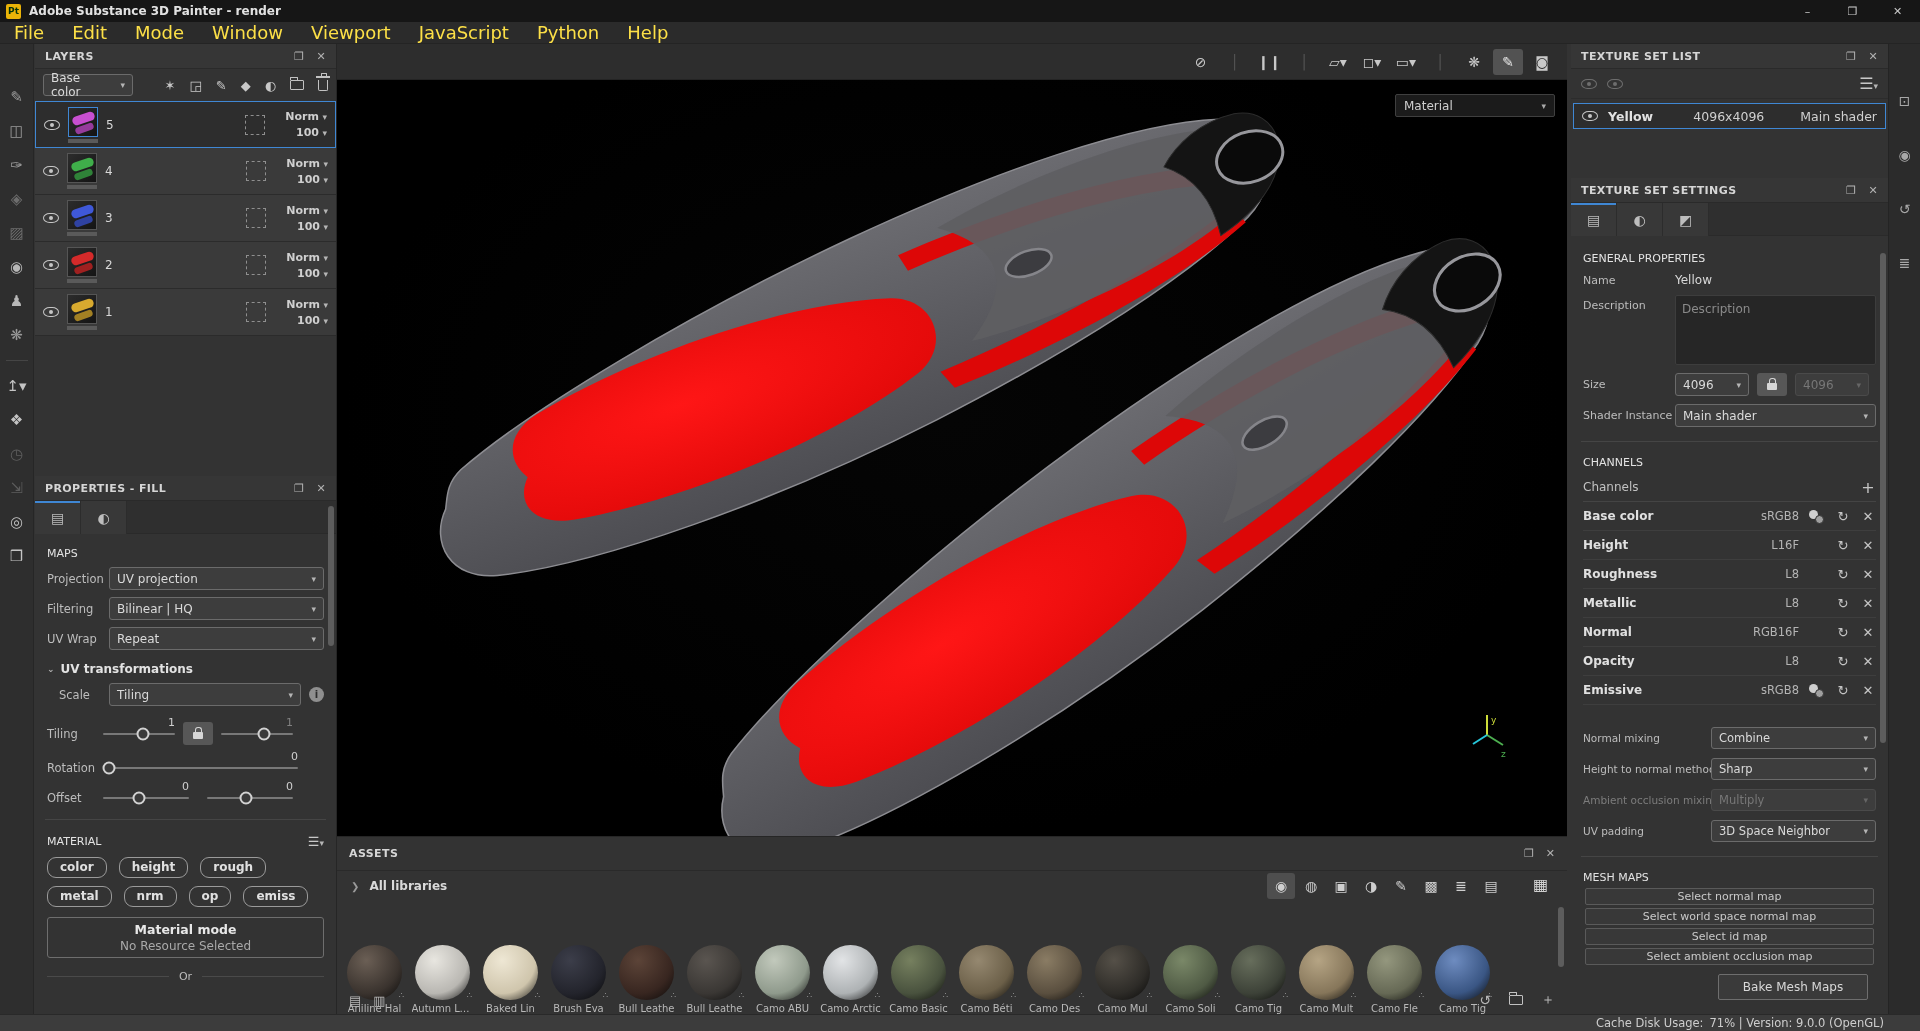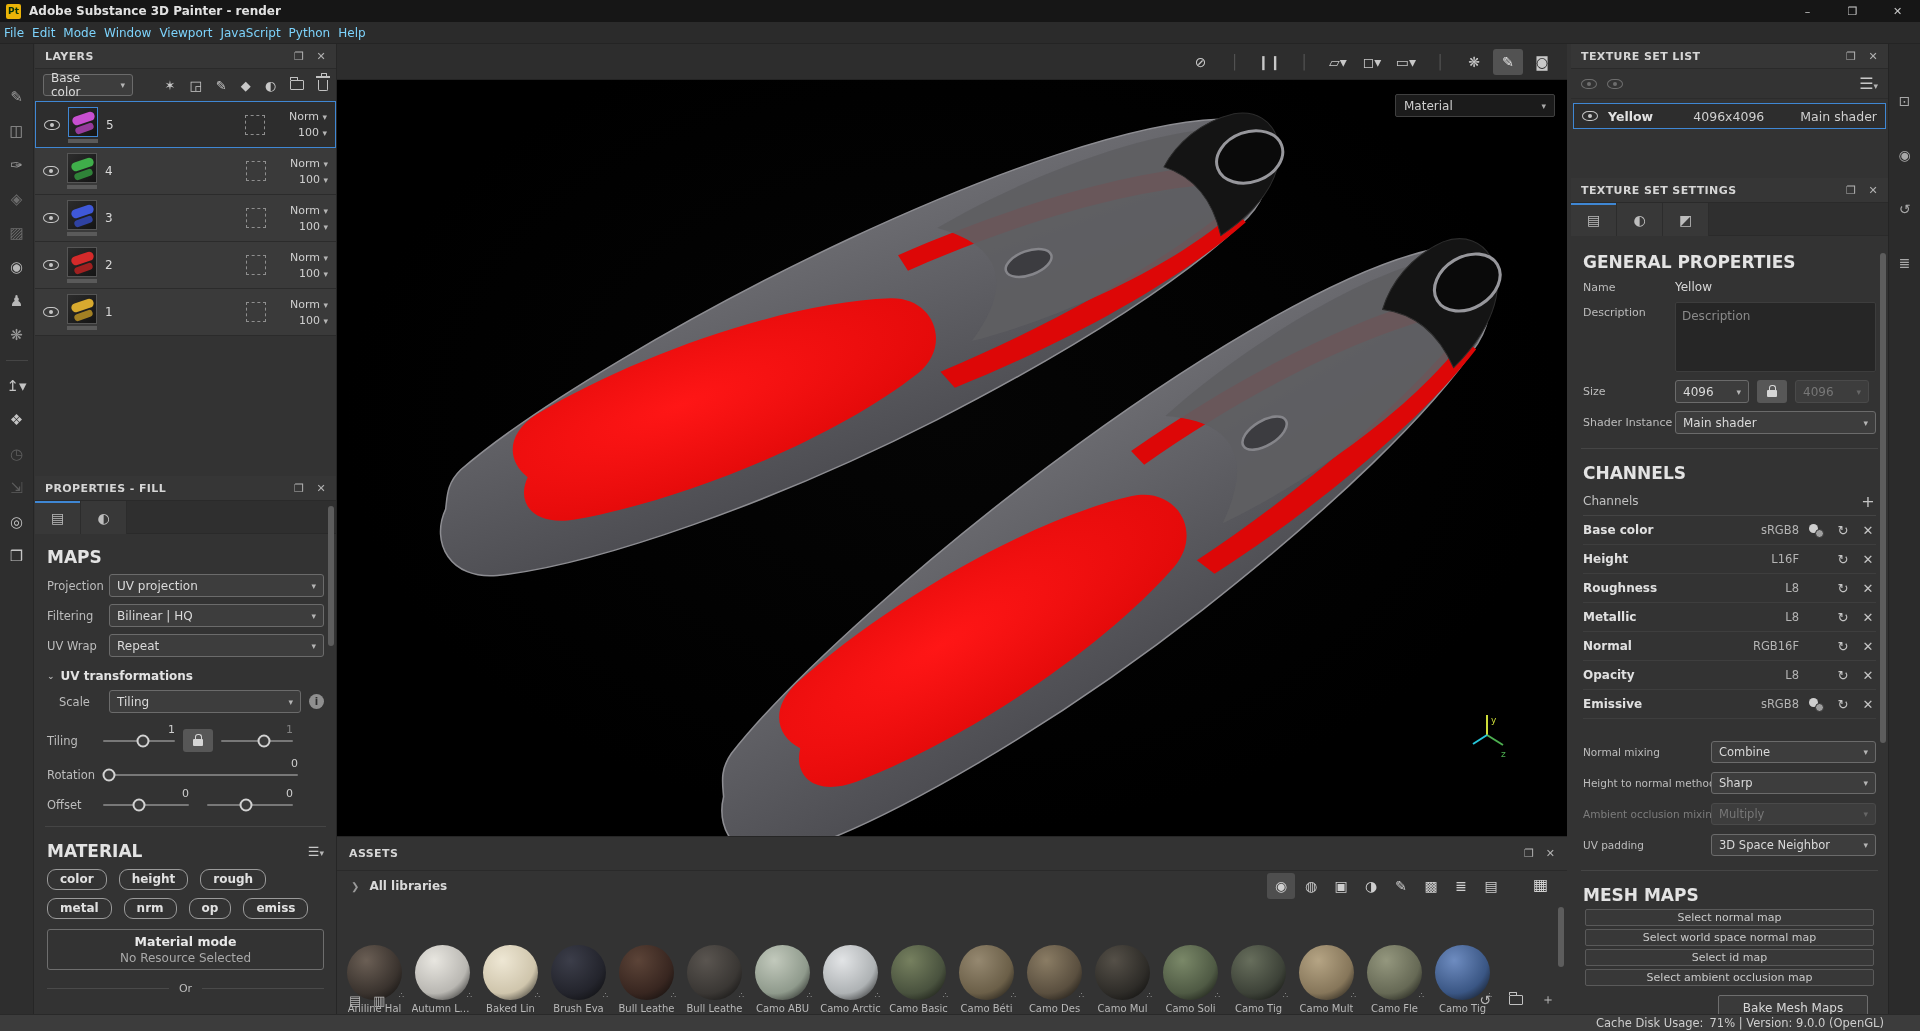--- a/index.html
+++ b/index.html
@@ -6,21 +6,21 @@
   *{box-sizing:border-box;font-family:"DejaVu Sans",sans-serif;}
   .app{position:relative;width:1920px;height:1031px;background:#333;overflow:hidden;color:#ccc;-webkit-user-select:none;}
 
   
   .titlebar{position:absolute;left:0;top:0;width:1920px;height:22px;background:#161616;display:flex;align-items:center;}
   .ptlogo{width:15px;height:15px;margin:0 8px 0 6px;background:#eab308;color:#04310a;font-size:9px;font-weight:bold;display:flex;align-items:center;justify-content:center;border-radius:2px;}
   .apptitle{font-size:12px;color:#e2e2e2;font-weight:bold;}
   .winbtns{margin-left:auto;display:flex;}
   .winbtn{width:45px;height:22px;display:flex;align-items:center;justify-content:center;color:#c9c9c9;font-size:11px;}
   .menubar{position:absolute;left:0;top:22px;width:1920px;height:22px;background:#2b2b2b;display:flex;align-items:center;border-bottom:1px solid #242424;}
-  .menuitem{padding:0 4px;font-size:12px;color:#7dd3fc;height:22px;display:flex;align-items:center;}
+  .menuitem{padding:0 14px;font-size:18px;color:#fde047;height:22px;display:flex;align-items:center;}
 
   
   .leftrail{position:absolute;left:0;top:44px;width:34px;height:970px;background:#2e2e2e;border-right:1px solid #262626;display:flex;flex-direction:column;align-items:center;padding-top:36px;}
   .railtool{height:34px;width:34px;display:flex;align-items:center;justify-content:center;font-size:15px;}
   .railsep{width:22px;height:1px;background:#454545;margin:8px 0;}
   .rightrail{position:absolute;left:1888px;top:44px;width:32px;height:970px;background:#2b2b2b;border-left:1px solid #242424;display:flex;flex-direction:column;align-items:center;padding-top:40px;gap:20px;}
   .rightrail .railtool{font-size:14px;color:#a8a8a8;}
 
   
   .panel{position:absolute;background:#333;}
@@ -74,28 +74,28 @@
   .lrow.selrow{background:#2d2d2d;border:1px solid #3f87d4;}
   .lthumbwrap{margin:0 8px;display:flex;flex-direction:column;align-items:center;gap:2px;}
   .lthumb{width:30px;height:30px;background:linear-gradient(135deg,#2c2c2c,#141414);border:1px solid #555;position:relative;overflow:hidden;}
   .selrow .lthumb{border-color:#3f87d4;}
   .lthumb::before{content:"";position:absolute;left:3px;top:6px;width:23px;height:9px;border-radius:5px;background:var(--c);transform:rotate(-18deg);}
   .lthumb::after{content:"";position:absolute;left:6px;top:17px;width:19px;height:7px;border-radius:4px;background:var(--c);filter:brightness(.75);transform:rotate(-20deg);}
   .lbar{width:30px;height:4px;background:#5a5a5a;}
   .lname{font-size:12px;color:#d8d8d8;}
   .lright{margin-left:auto;display:flex;align-items:center;gap:10px;}
   .lblend{display:flex;flex-direction:column;align-items:flex-end;gap:3px;font-size:11px;color:#cfcfcf;width:52px;}
-  .lblend span b{font-weight:normal;}
+  .lblend span b{font-weight:bold;}
 
   
   #propsPanel{left:35px;top:476px;width:302px;height:538px;border-right:1px solid #262626;overflow:hidden;}
   .tabs{height:33px;background:#2f2f2f;display:flex;border-bottom:1px solid #2a2a2a;}
   .tab{width:46px;height:33px;display:flex;align-items:center;justify-content:center;font-size:14px;color:#bdbdbd;background:#383838;border-right:1px solid #2c2c2c;position:relative;}
   .tab.active::before{content:"";position:absolute;top:0;left:0;right:0;height:2px;background:#3f87d4;}
-  .sect{font-size:17px;font-weight:bold;color:#e3e3e3;margin:13px 12px 4px;}
+  .sect{font-size:11px;font-weight:normal;color:#e3e3e3;margin:13px 12px 4px;}
   .frow{display:flex;align-items:center;margin:7px 12px;}
   .frow .flabel{width:62px;font-size:11.5px;color:#bdbdbd;flex:none;}
   .frow .sel{flex:1;}
   .grouphead{display:flex;align-items:center;gap:6px;margin:12px 12px 4px;font-size:12px;font-weight:bold;color:#e3e3e3;}
   .srow{display:flex;align-items:center;margin:16px 12px 6px;gap:8px;}
   .srow .flabel{width:48px;font-size:11.5px;color:#bdbdbd;flex:none;}
   .divline{height:1px;background:#454545;margin:14px 10px;}
   .mathead{display:flex;align-items:center;margin:4px 12px;}
   .chanbtns{display:flex;flex-wrap:wrap;gap:8px 12px;margin:8px 12px;}
   .chanbtn{border:1px solid #9a9a9a;border-radius:9px;background:none;color:#e0e0e0;font-size:12px;font-weight:bold;padding:2px 12px;line-height:15px;}

